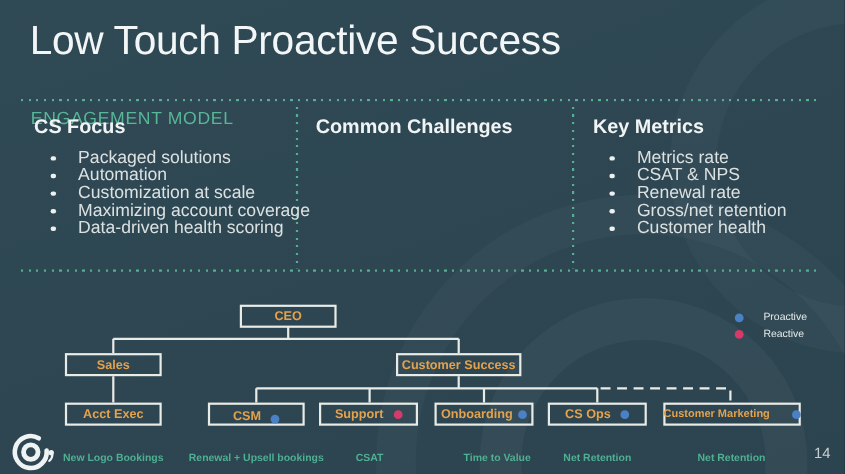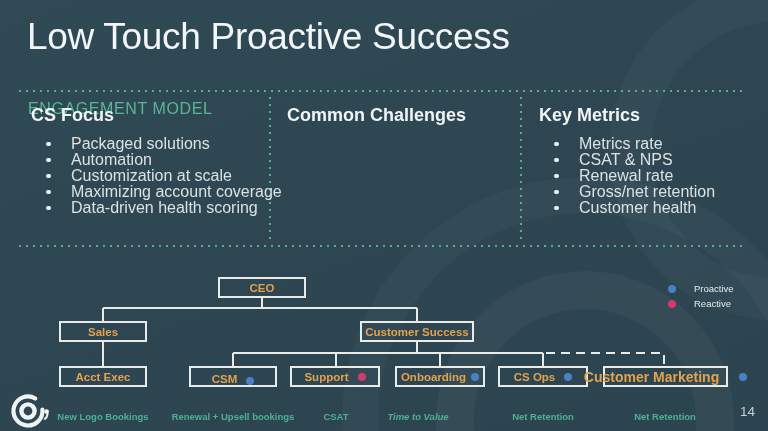--- a/index.html
+++ b/index.html
@@ -42,31 +42,31 @@
           font-size:11.5px; font-weight:bold; display:flex; align-items:center;
           justify-content:center; gap:9px; white-space:nowrap; }
   .n-ceo   { left:218px; top:277px; width:88px; }
   .n-sales { left:59px;  top:321px; width:88px; }
   .n-cs    { left:360px; top:321px; width:114px; }
   .n-acct  { left:59px;  top:366px; width:88px; }
   .n-csm   { left:189px; top:366px; width:88px;align-items:flex-end; }
   .n-sup   { left:290px; top:366px; width:90px; }
   .n-onb   { left:395px; top:366px; width:90px; gap:5px; }
   .n-ops   { left:498px; top:366px; width:90px; }
-  .n-cm    { left:603px; top:366px; width:125px; gap:20px; font-size:14px; }
+  .n-cm    { left:603px; top:366px; width:125px; gap:20px; font-size:10px; }
 
   .dot { width:8px; height:8px; border-radius:50%; flex:0 0 auto; }
   .dot-blue { background:#4a80c4; }
   .dot-pink { background:#d63a6b; }
 
   .metric { position:absolute; top:402px; height:28px; width:124px; display:flex;
             align-items:center; justify-content:center; text-align:center;
             font-size:9.5px; font-weight:bold; color:#4fb092; line-height:11px; }
   .m-1 { left:41px; }  .m-2 { left:171px; } .m-3 { left:274px;text-align:center; }
-  .m-4 { left:356px;font-style:italic; } .m-5 { left:481px; } .m-6 { left:603px; }
+  .m-4 { left:390px; } .m-5 { left:481px; } .m-6 { left:603px; }
 
   .legend { position:absolute; left:668px; top:281px; }
   .legend-row { display:flex; align-items:center; gap:18px; height:15px; }
   .legend-row span.lbl { font-size:9.5px; color:#e7ebeb; }
 
   .logo { position:absolute; left:8px; top:392px; }
   .page-num { position:absolute; left:740px; top:404px; font-size:13.5px; color:#c9cfd0; }
 </style>
 </head>
 <body>

